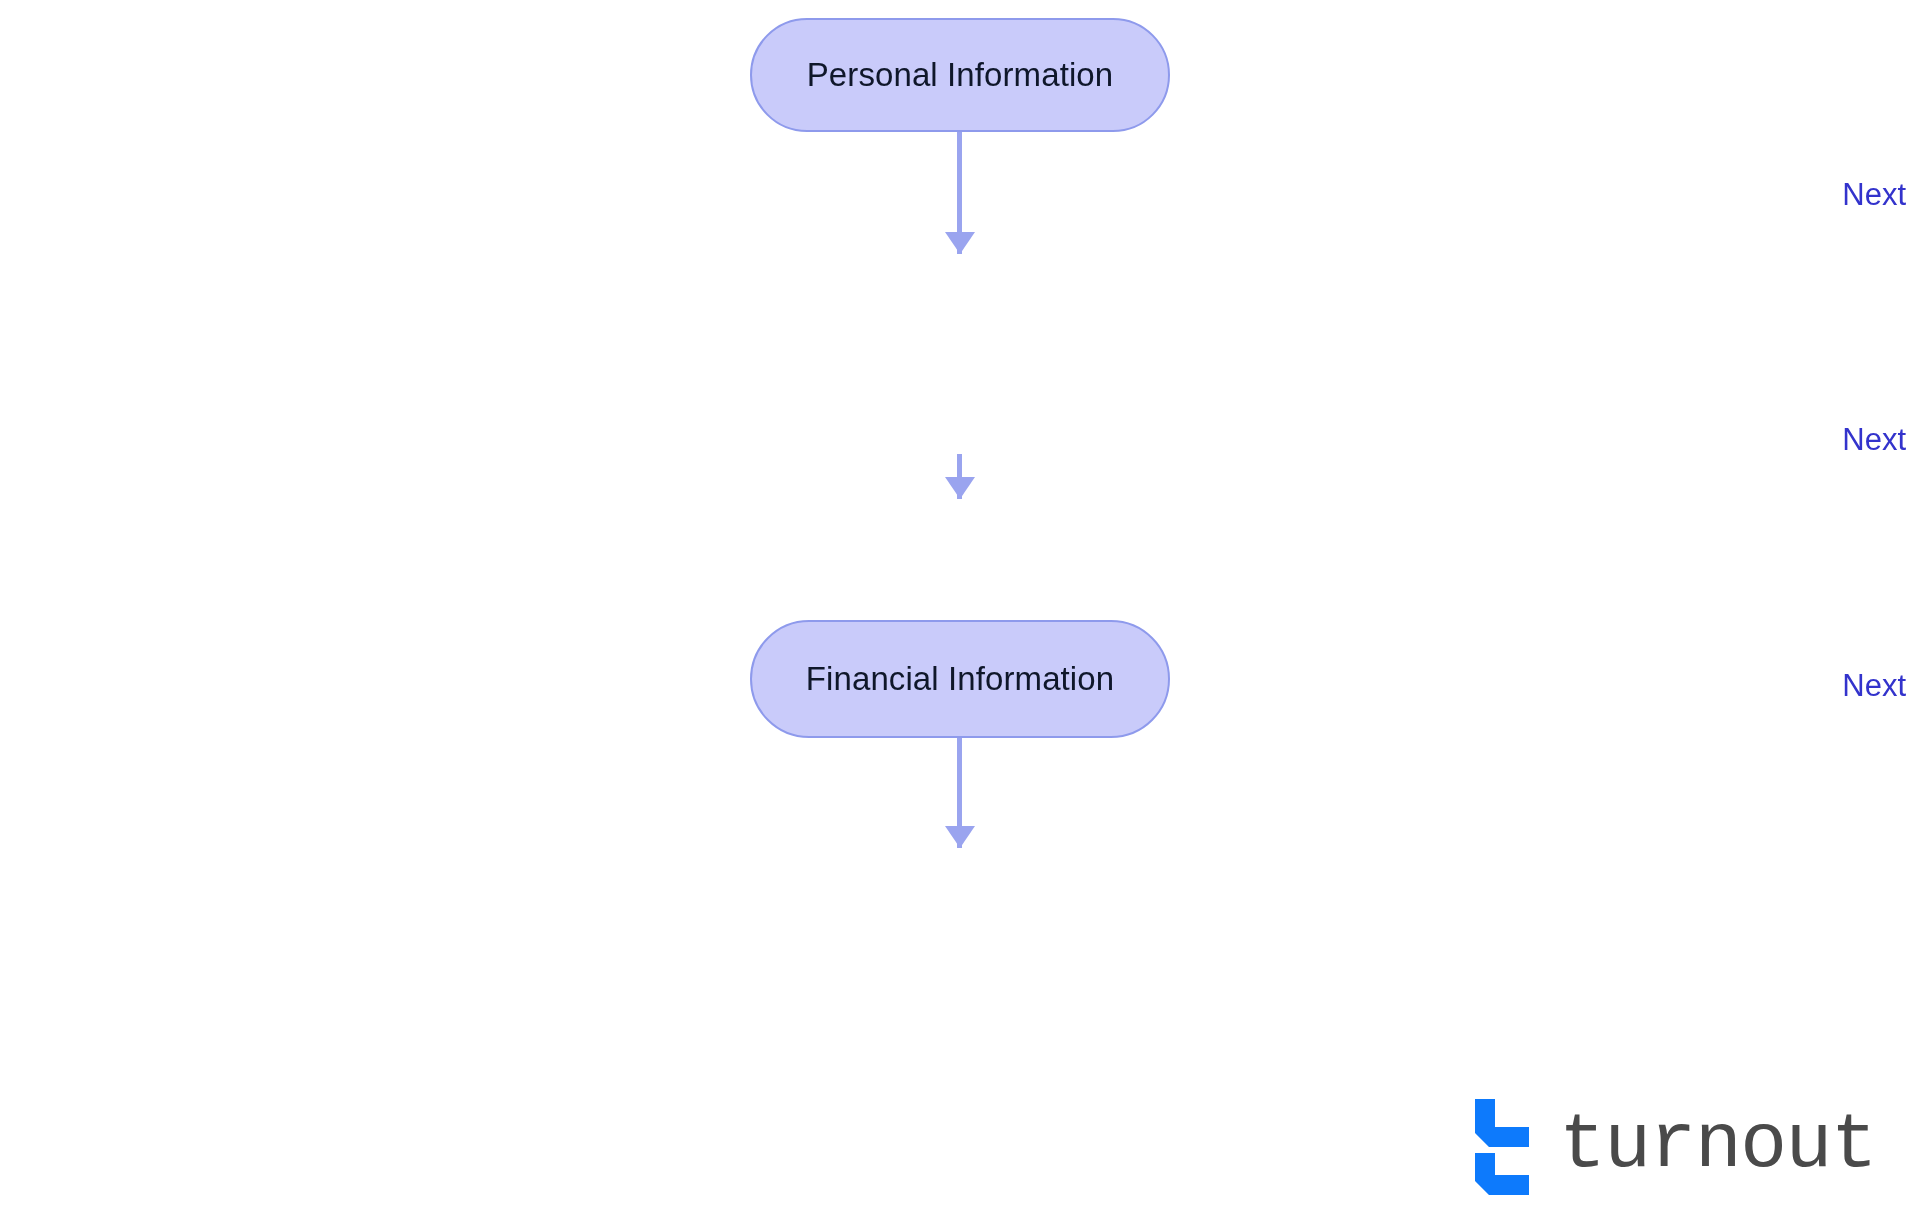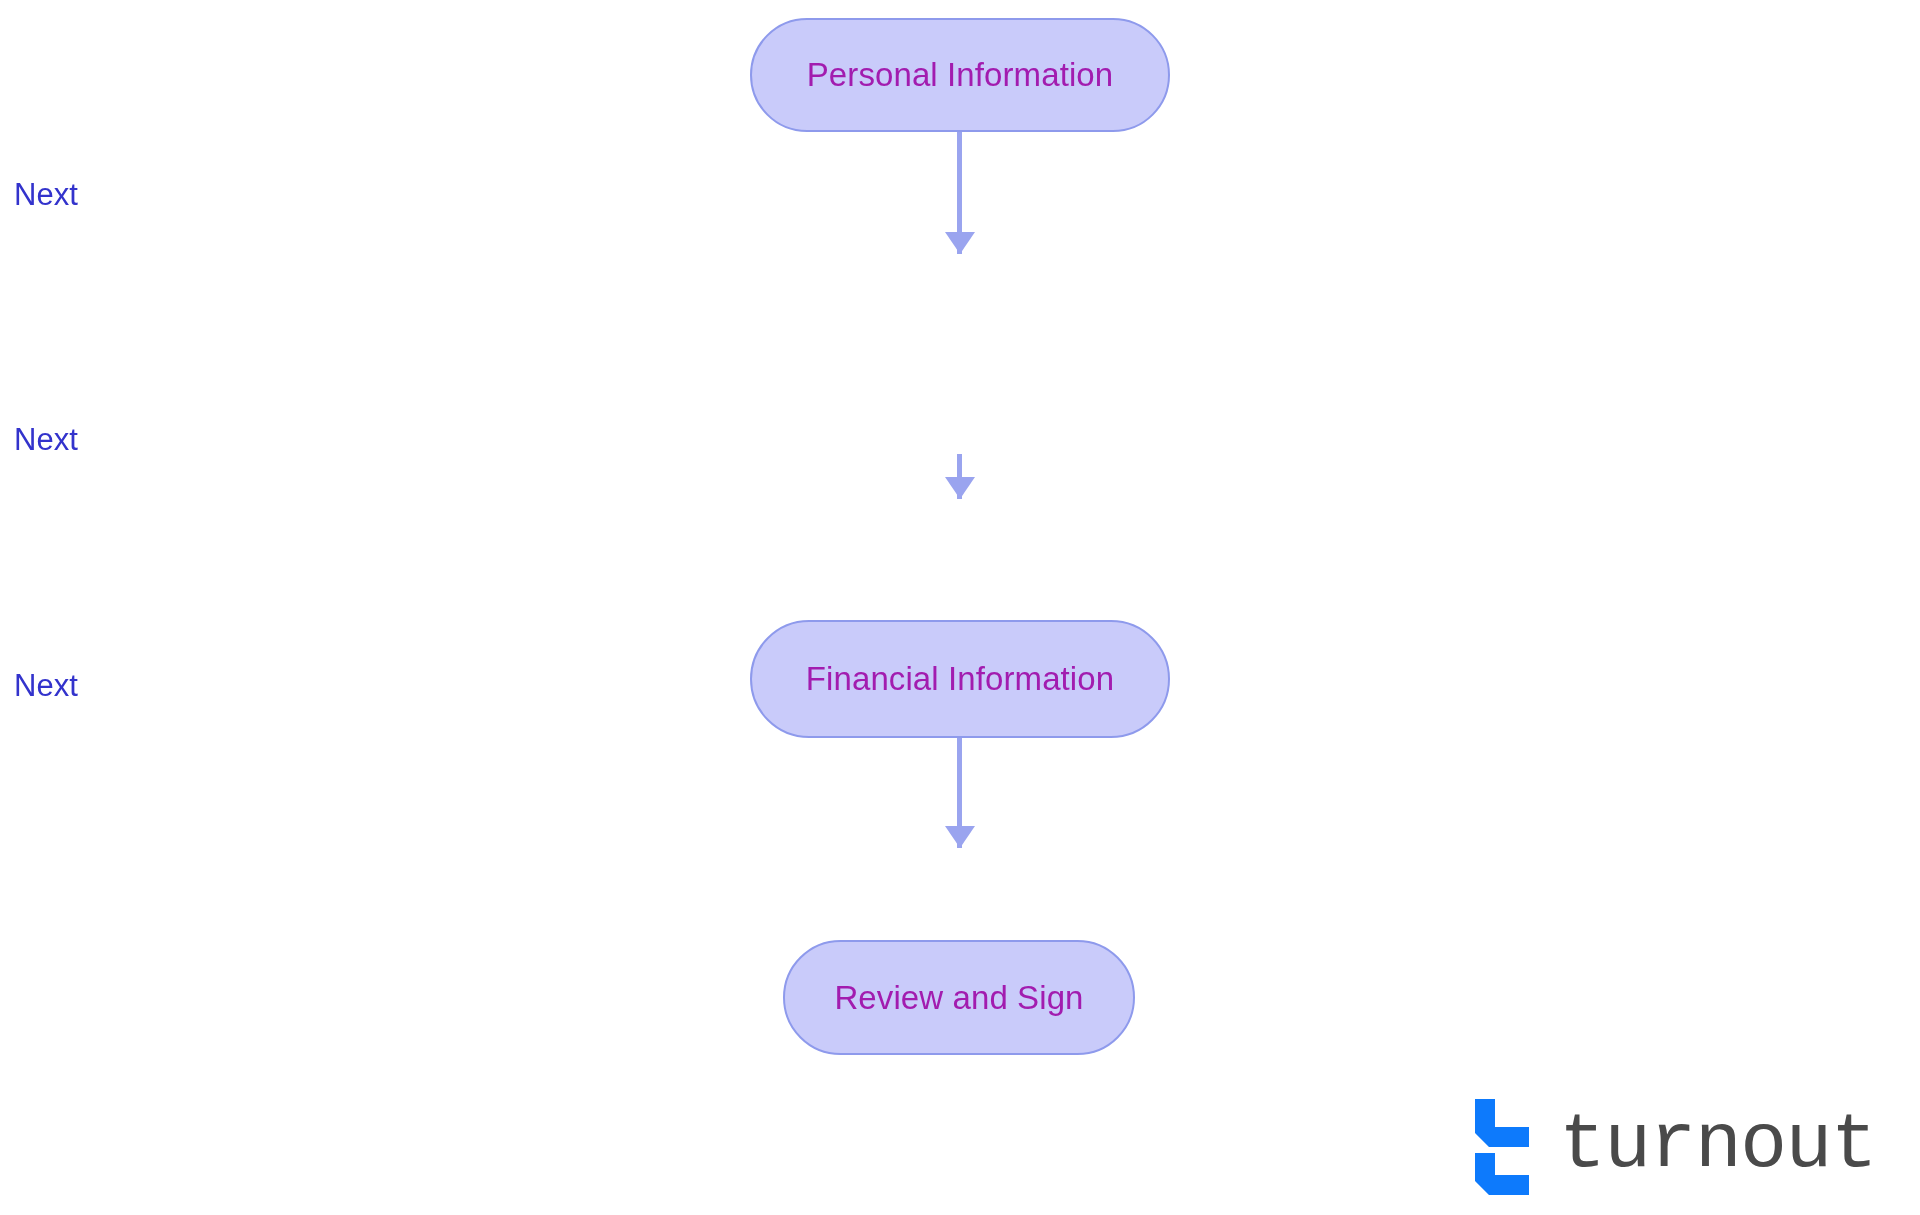--- a/index.html
+++ b/index.html
@@ -29,21 +29,21 @@
   }
 
   .node {
     position: absolute;
     display: flex;
     align-items: center;
     justify-content: center;
     background: #c9cbfa;
     border: 2px solid #8e9aec;
     border-radius: 999px;
-    color: #a21caf;
+    color: #0f172a;
     font-family: "Liberation Sans", sans-serif;
     font-size: 33px;
     font-weight: 400;
     letter-spacing: 0.1px;
     white-space: nowrap;
     z-index: 3;
   }
 
   .node-label {
     pointer-events: none;
@@ -78,21 +78,21 @@
     z-index: 2;
   }
   #edge-arrow-0 { top: 232px; }
   #edge-arrow-1 { top: 477px; }
   #edge-arrow-2 { top: 826px; }
 
   .edge-label {
     position: absolute;
     left: 0;
     width: 1920px;
-    text-align: left;
+    text-align: right;
     color: #3333cc;
     font-family: "Liberation Sans", sans-serif;
     font-size: 31px;
     font-weight: 400;
     z-index: 4;
     pointer-events: none;
   }
   .edge-label span {
     background: #ffffff;
     padding: 3px 14px;
@@ -143,23 +143,20 @@
 
     <div class="node" id="node-0">
       <span class="node-label">Personal Information</span>
     </div>
 
 
     <div class="node" id="node-2">
       <span class="node-label">Financial Information</span>
     </div>
 
-    <div class="node" id="node-3">
-      <span class="node-label">Review and Sign</span>
-    </div>
 
   </div>
 
   <div id="logo">
     <svg id="logo-mark" width="62" height="100" viewBox="0 0 62 100">
       <path d="M0 4 h20 v28 h34 v20 h-40 l-14 -14 z" fill="#0d7afc"></path>
       <path d="M0 58 h20 v22 h34 v20 h-40 l-14 -14 z" fill="#0d7afc"></path>
     </svg>
     <div id="logo-wordmark">turnout</div>
   </div>

